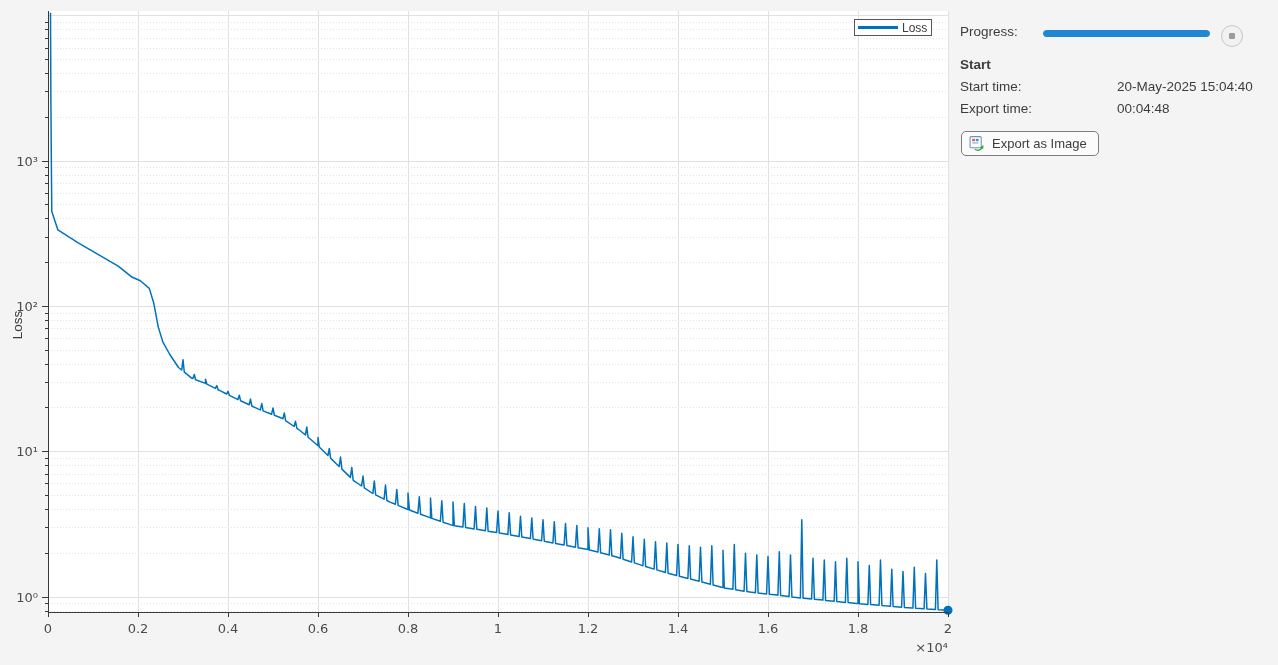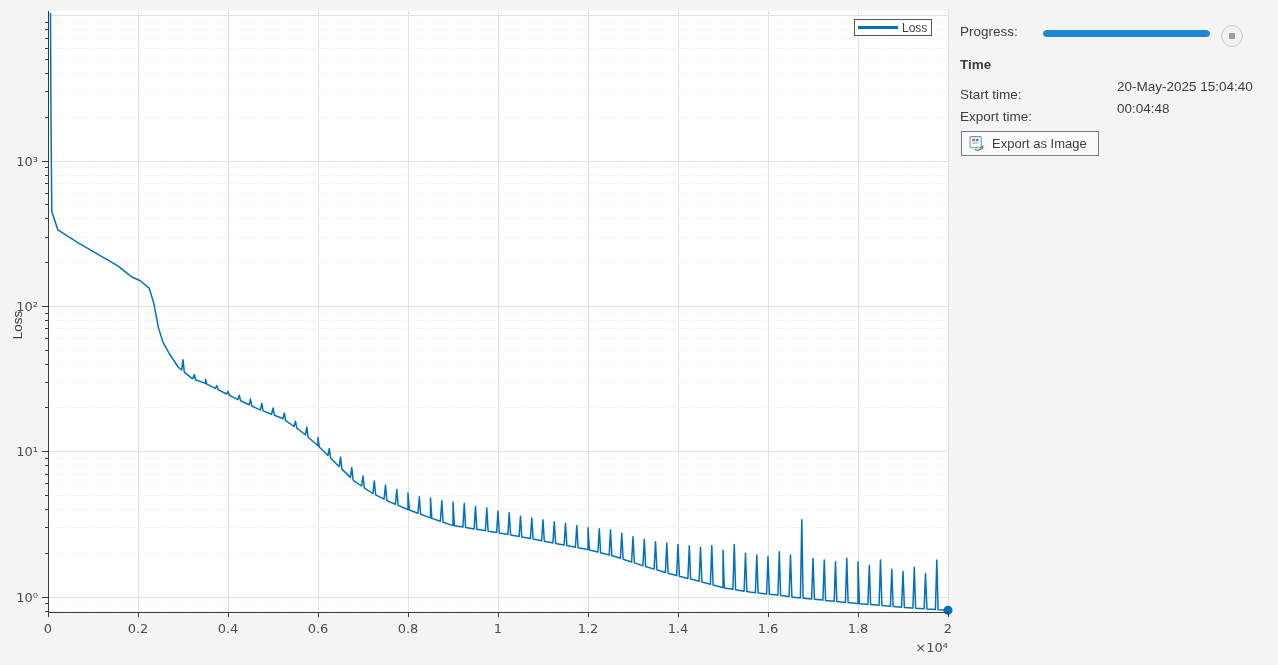--- a/index.html
+++ b/index.html
@@ -42,29 +42,29 @@
   .progress-fill{height:100%;border-radius:3.5px;}
   .stop-btn{
     position:absolute;left:261px;top:25px;width:22px;height:22px;
     border-radius:50%;border:1.5px solid #c6c6c6;background:#f1f1f2;
     display:flex;align-items:center;justify-content:center;
     padding:0;cursor:pointer;box-sizing:border-box;
   }
   .stop-square{width:6px;height:6px;background:#9c9c9c;border-radius:1px;}
   .time-heading{position:absolute;left:0;top:57px;font-weight:bold;}
   .info-row{position:absolute;left:0;width:318px;}
-  .info-row .lab{position:absolute;left:0;margin-top:8px;}
+  .info-row .lab{position:absolute;left:0;}
   .info-row .val{position:absolute;left:157px;white-space:nowrap;}
   .row-start{top:79px;}
   .row-elapsed{top:101px;}
   .export-btn{
     position:absolute;left:1px;top:131px;height:25px;
     display:flex;align-items:center;gap:6px;
     padding:0 11px 0 7px;
-    border:1px solid #7d7d7d;border-radius:0;background:#fbfbfc;
+    border:1px solid #7d7d7d;border-radius:5px;background:#fbfbfc;
     font-family:"Liberation Sans",sans-serif;font-size:13px;color:#3d3d3d;
     cursor:pointer;
   }
 </style>
 </head>
 <body>
 
 <div class="app">
 
   <div class="chart-region">
@@ -200,21 +200,21 @@
 
   <div class="side-panel">
     <span class="progress-label">Progress:</span>
     <div class="progress-track">
       <div class="progress-fill" id="progress-fill" style="width: 100%; background: rgb(32, 136, 210);"></div>
     </div>
     <button class="stop-btn">
       <span class="stop-square"></span>
     </button>
 
-    <div class="time-heading">Time</div>
+    <div class="time-heading">Start</div>
 
     <div class="info-row row-start">
       <span class="lab">Start time:</span>
       <span class="val">20-May-2025 15:04:40</span>
     </div>
     <div class="info-row row-elapsed">
       <span class="lab">Export time:</span>
       <span class="val">00:04:48</span>
     </div>
 

